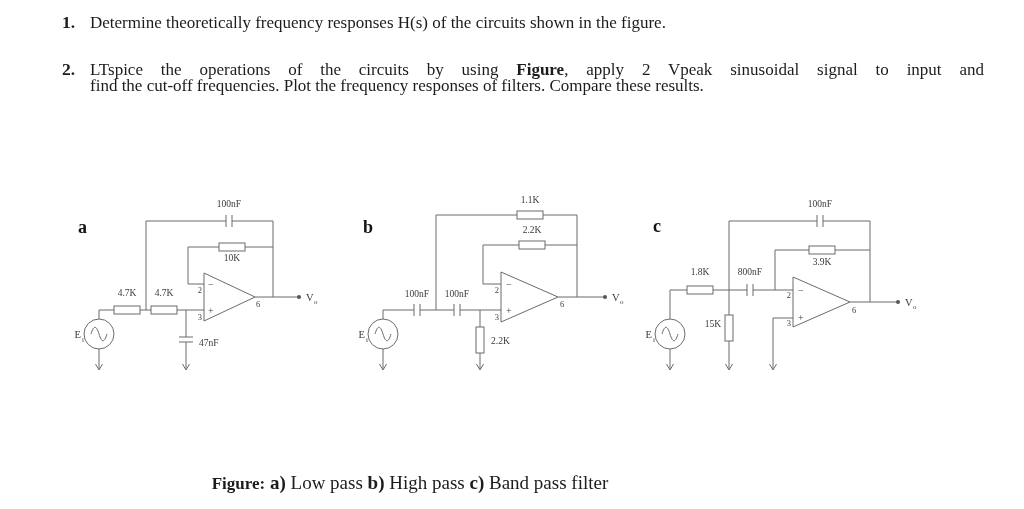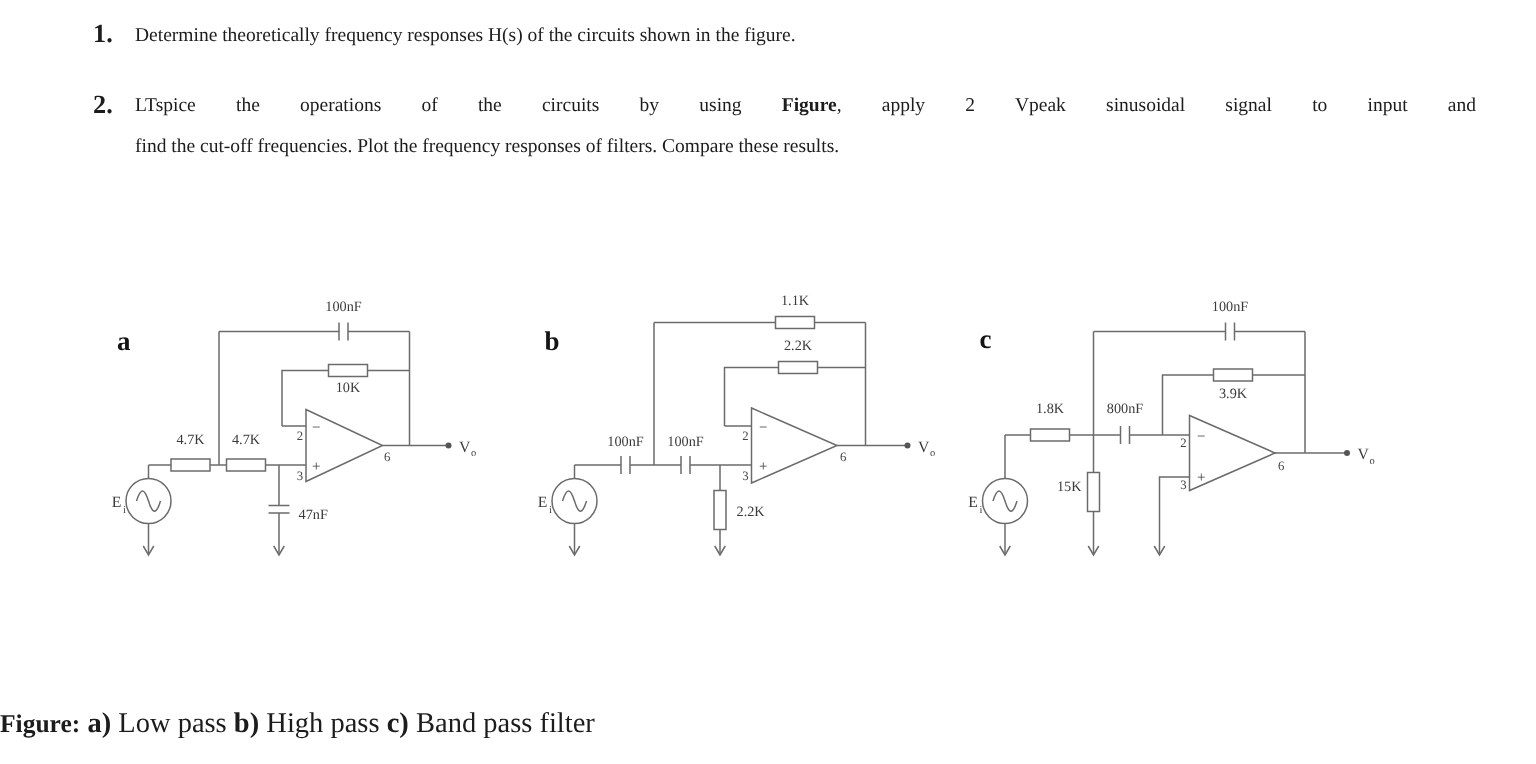--- a/index.html
+++ b/index.html
@@ -4,25 +4,25 @@
 <style>
   html,body{margin:0;padding:0;}
   body{
     width:1024px;height:509px;background:#ffffff;position:relative;
     font-family:"Liberation Serif",serif;color:#1c1c1c;overflow:hidden;
   }
   .num{
     position:absolute;left:62px;font-size:17.5px;font-weight:bold;line-height:25px;
   }
   .task-text{
-    position:absolute;left:90px;width:894px;font-size:13px;line-height:25px;
+    position:absolute;left:90px;width:894px;font-size:17px;line-height:25px;
   }
   .jlast{text-align:justify;text-align-last:justify;}
   .caption{
-    position:absolute;top:470px;left:0;width:820px;
+    position:absolute;top:470px;left:0;width:820px;text-align:center;
     font-size:19px;line-height:26px;
   }
   .caption .figlbl{font-weight:bold;font-size:17px;}
   .caption b{font-weight:bold;}
   svg.schematic{position:absolute;left:0;top:180px;}
   svg .w{stroke:#6b6b6b;stroke-width:1;fill:none;}
   svg .comp{stroke:#6b6b6b;stroke-width:1;fill:#ffffff;}
   svg text{font-family:"Liberation Serif",serif;fill:#3a3a3a;}
   svg .lbl{font-size:9.5px;text-anchor:middle;}
   svg .lbl.start{text-anchor:start;}
@@ -38,21 +38,21 @@
 </head>
 <body>
 
 <div>
 
   <span class="num" style="top:10px">1.</span>
   <div class="task-text" style="top:10px">Determine theoretically frequency responses H(s) of the circuits shown in the figure.</div>
 
   <span class="num" style="top:57px">2.</span>
   <div class="task-text jlast" style="top:57px"><span>LTspice the operations of the circuits by using </span><b>Figure</b><span>, apply 2 Vpeak sinusoidal signal to input and</span></div>
-  <div class="task-text" style="top:84px">find the cut-off frequencies. Plot the frequency responses of filters. Compare these results.</div>
+  <div class="task-text" style="top:73px">find the cut-off frequencies. Plot the frequency responses of filters. Compare these results.</div>
 
   <svg class="schematic" width="1024" height="230" viewBox="0 0 1024 230">
 
     <g>
       <text class="big" x="78" y="53">a</text>
 
       <path class="w" d="M146,41 H226 M232,41 H273 M146,41 V130 M273,41 V117"></path>
       <path class="w" d="M226,35 V47 M232,35 V47"></path>
       <text class="lbl" x="229" y="27">100nF</text>
 

